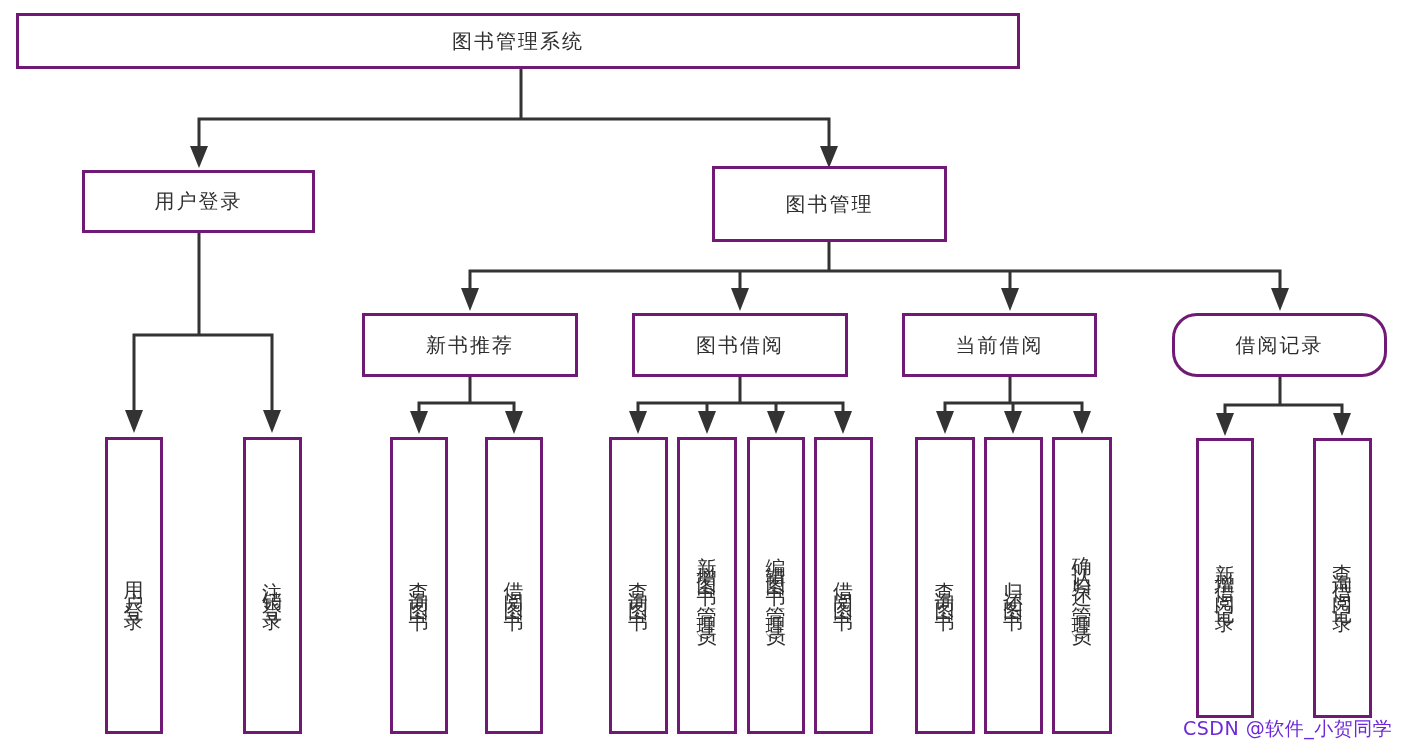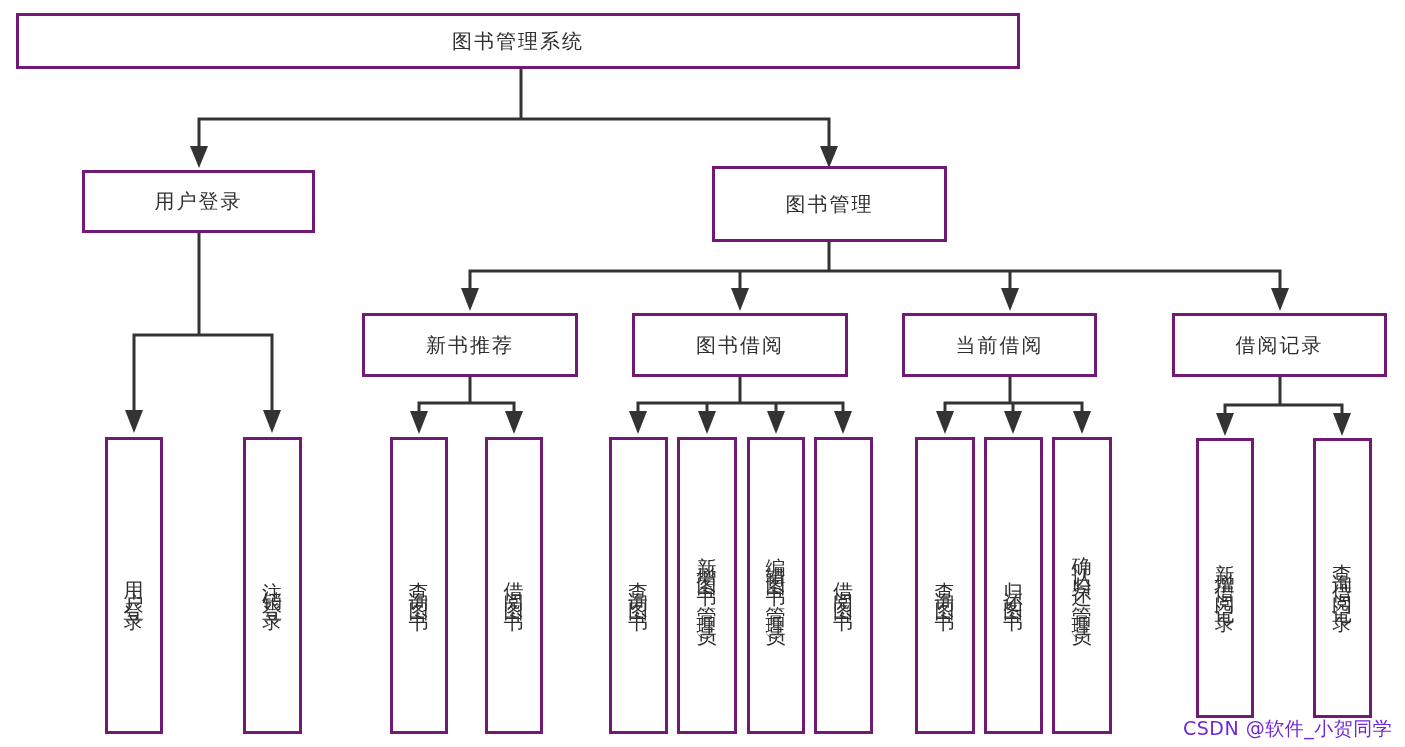--- a/index.html
+++ b/index.html
@@ -92,21 +92,21 @@
 
   <div class="box" style="left:632px; top:313px; width:216px; height:64px;">
     <span class="h-label">图书借阅</span>
   </div>
   <div class="box" style="left:362px; top:313px; width:216px; height:64px;">
     <span class="h-label">新书推荐</span>
   </div>
   <div class="box" style="left:902px; top:313px; width:195px; height:64px;">
     <span class="h-label">当前借阅</span>
   </div>
-  <div class="box" style="left:1172px; top:313px; width:215px; height:64px;">
+  <div class="box" style="left:1172px; top:313px; width:215px; height:64px;border-radius:25px;">
     <span class="h-label">借阅记录</span>
   </div>
 
   <div class="box" style="left:105px; top:437px; width:58px; height:297px;">
     <span class="v-label">用户登录</span>
   </div>
   <div class="box" style="left:243px; top:437px; width:59px; height:297px;">
     <span class="v-label">注销登录</span>
   </div>
 

